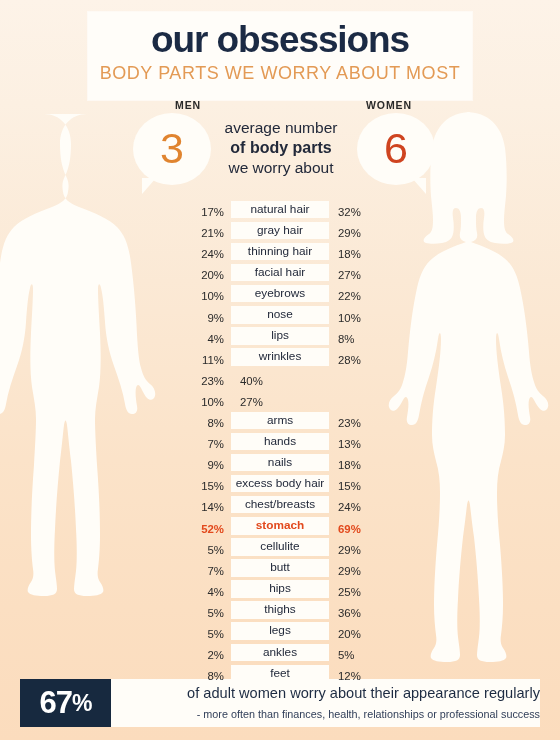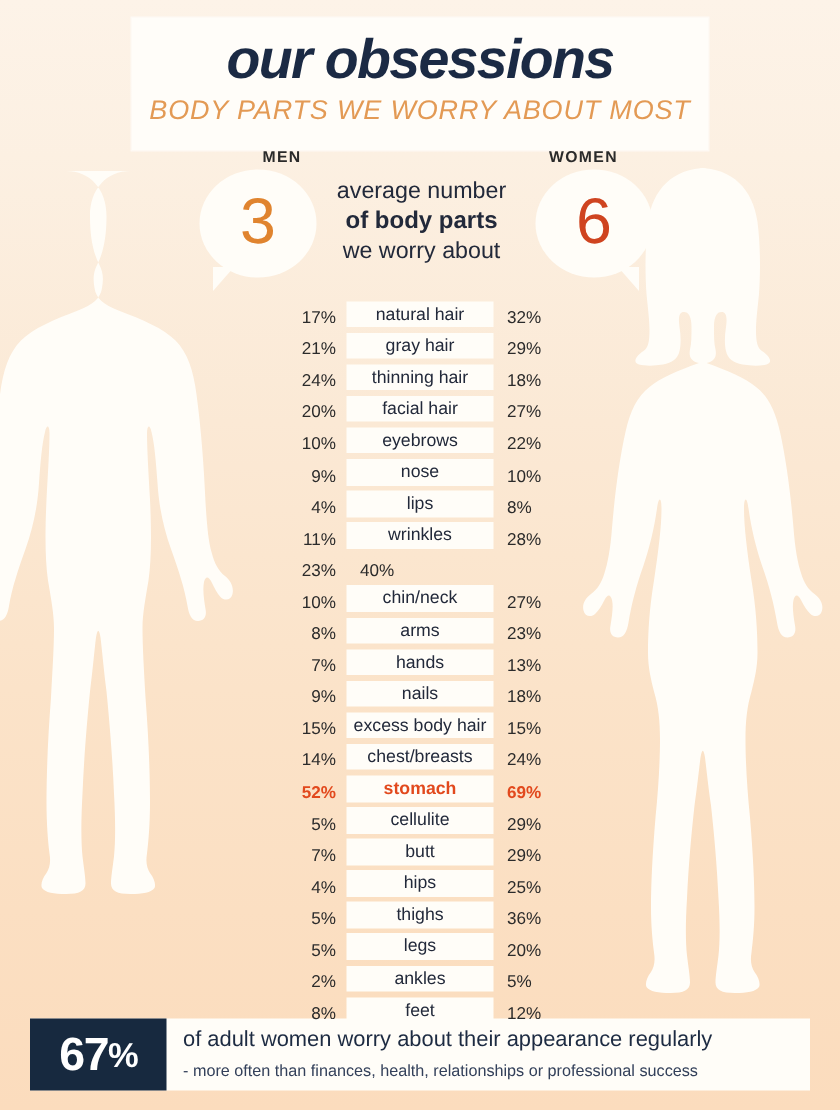--- a/index.html
+++ b/index.html
@@ -38,21 +38,20 @@
     position: absolute;
     left: 88px;
     top: 12px;
     width: 384px;
     height: 88px;
     background: #fffdf9;
     box-shadow: 0 0 0 1px rgba(255,255,255,0.6);
     text-align: center;
     box-sizing: border-box;
     padding-top: 9px;
-    font-style: italic;
   }
   .title {
     font-size: 37px;
     font-weight: bold;
     color: #1b2a44;
     letter-spacing: -1.1px;
     line-height: 1.04;
     margin: 0;
   }
   .subtitle {
@@ -185,20 +184,21 @@
     align-items: center;
     justify-content: center;
   }
   .badge .pc { font-size: 23px; }
   .footer-text {
     flex: 1;
     padding-left: 11px;
     display: flex;
     flex-direction: column;
     justify-content: center;
+    text-align: right;
   }
   .f-line1 { font-size: 14.6px; color: #1d2b42; line-height: 1.15; }
   .f-line2 { font-size: 10.8px; color: #33405a; line-height: 1.25; margin-top: 6px;}
 </style>
 </head>
 <body>
 
 <div class="silhouette sil-men">
   <svg viewBox="0 0 190 560" preserveAspectRatio="none" aria-hidden="true">
     <path fill="#fffdf8" d="
@@ -430,21 +430,20 @@
       <div class="pct pct-left">11%</div>
       <div class="part">wrinkles</div>
       <div class="pct pct-right">28%</div>
     </div>
     <div class="row">
       <div class="pct pct-left">23%</div>
       <div class="pct pct-right">40%</div>
     </div>
     <div class="row">
       <div class="pct pct-left">10%</div>
-      <div class="part">chin/neck</div>
       <div class="pct pct-right">27%</div>
     </div>
     <div class="row">
       <div class="pct pct-left">8%</div>
       <div class="part">arms</div>
       <div class="pct pct-right">23%</div>
     </div>
     <div class="row">
       <div class="pct pct-left">7%</div>
       <div class="part">hands</div>

